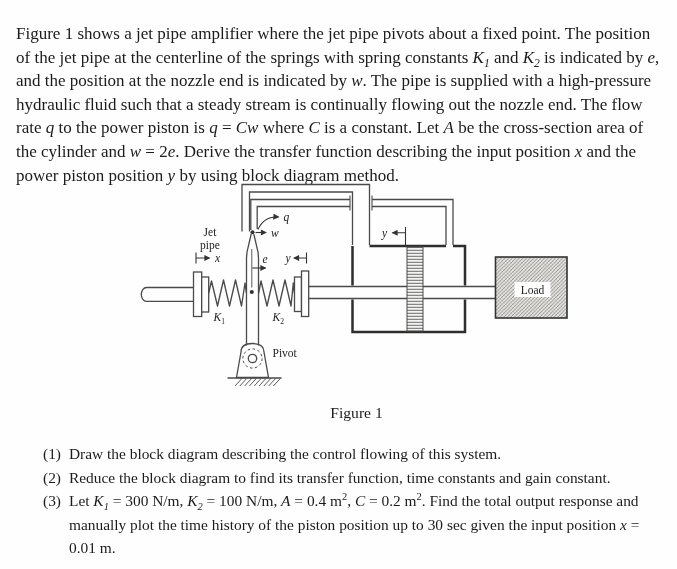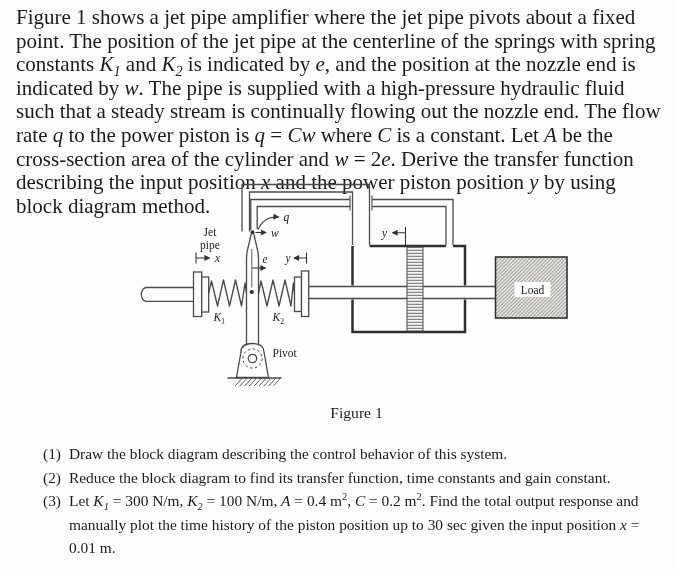--- a/index.html
+++ b/index.html
@@ -1,18 +1,18 @@
 <!DOCTYPE html>
 <html><head>
 <meta charset="utf-8">
 <style>
   html,body{margin:0;padding:0;background:#fff;}
   #page{position:relative;width:677px;height:569px;background:#fefefe;overflow:hidden;
         font-family:"Liberation Serif","DejaVu Serif",serif;color:#1b1b1b;}
-  .para{position:absolute;left:16px;top:6px;width:650px;font-size:21px;line-height:23.6px;}
+  .para{position:absolute;left:16px;top:22px;width:650px;font-size:17px;line-height:23.6px;}
   sub,sup{font-size:68%;line-height:0;}
   i{font-style:italic;}
   .figure-wrap{position:absolute;left:0;top:173px;width:677px;height:226px;}
   .caption{position:absolute;left:0;top:404px;width:677px;text-align:center;
            font-size:15.6px;transform:translateX(18px);}
   .qlist{position:absolute;left:43px;top:442px;width:622px;font-size:15.4px;line-height:23.6px;}
   .qitem{display:flex;}
   .qmarker{flex:0 0 26px;}
   .qtext{flex:1;}
   .flbl{font-family:"Liberation Serif","DejaVu Serif",serif;font-size:11.5px;fill:#222;}
@@ -124,21 +124,21 @@
         <text class="flbl fvar" x="387" y="236.5" text-anchor="end">y</text>
       </g>
     </svg>
   </div>
 
   <div class="caption">Figure 1</div>
 
   <div class="qlist">
     <div class="qitem">
       <span class="qmarker">(1)</span>
-      <span class="qtext"><span>Draw the block diagram describing the control behavior of this system.</span></span>
+      <span class="qtext"><span>Draw the block diagram describing the control flowing of this system.</span></span>
     </div>
     <div class="qitem">
       <span class="qmarker">(2)</span>
       <span class="qtext"><span>Reduce the block diagram to find its transfer function, time constants and gain constant.</span></span>
     </div>
     <div class="qitem">
       <span class="qmarker">(3)</span>
       <span class="qtext"><span>Let </span><i>K<sub>1</sub></i><span> = 300 N/m, </span><i>K<sub>2</sub></i><span> = 100 N/m, </span><i>A</i><span> = 0.4 m<sup>2</sup></span><span>, </span><i>C</i><span> = 0.2 m<sup>2</sup></span><span>. Find the total output response and manually plot the time history of the piston position up to 30 sec given the input position </span><i>x</i><span> = 0.01 m.</span></span>
     </div>
   </div>

